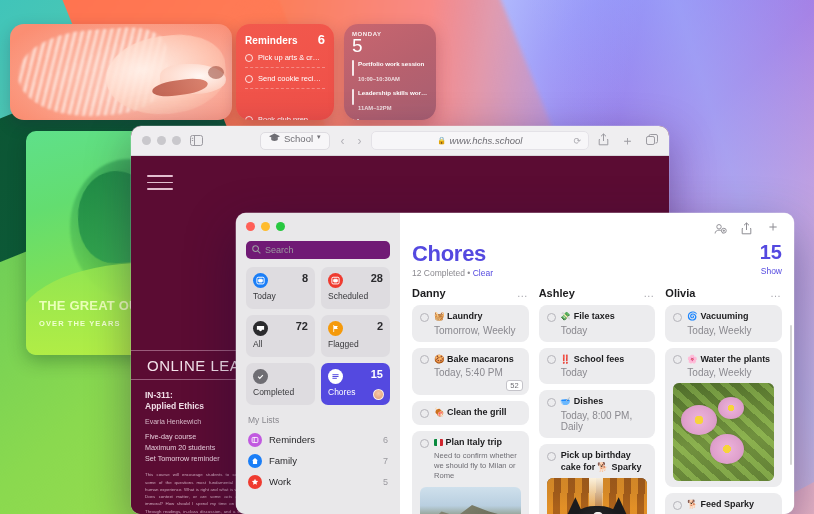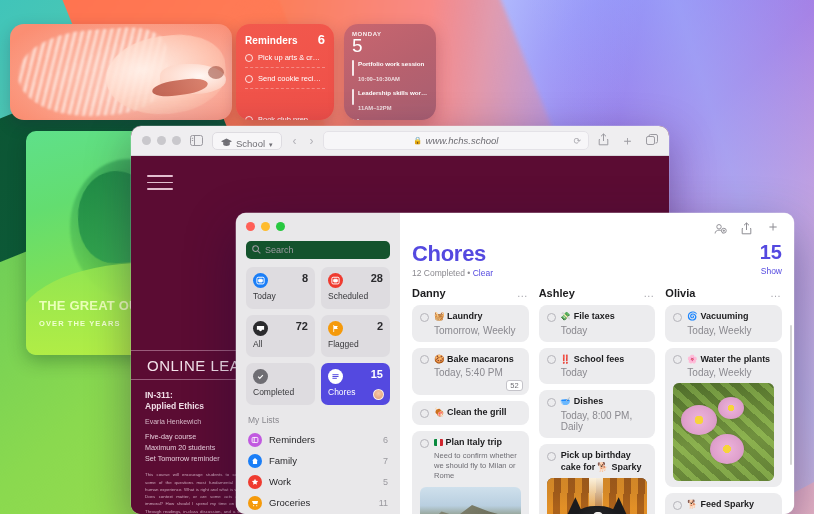--- a/index.html
+++ b/index.html
@@ -172,23 +172,23 @@
     border-radius:10px; overflow:hidden;
     box-shadow:0 14px 44px rgba(30,10,60,.38), 0 0 0 .5px rgba(255,255,255,.35);
     background:#5c0c33;
   }
   .sf-bar{ height:30px; background:#efeef0; display:flex; align-items:center; gap:9px;
            padding:0 11px; border-bottom:.5px solid #d8d6da; }
   .tl{ display:flex; gap:6px; }
   .tl i{ width:9px; height:9px; border-radius:50%; background:#c9c8cc; display:block;}
   .sf-icn{ color:#9b9aa0; display:flex; align-items:center; }
   .sf-tab{
-    display:flex; align-items:flex-end; gap:4px; height:18px; padding:0 8px;
+    display:flex; align-items:flex-start; gap:4px; height:18px; padding:0 8px;
     background:#f7f6f8; border:.5px solid #dedce1; border-radius:5px;
-    color:#6f6e74; font-size:9.5px;
+    color:#6f6e74; font-size:9.5px;margin-left:48px;
   }
   .sf-nav{ display:flex; gap:13px; color:#b3b2b8; margin-left:2px; }
   .sf-url{
     flex:1; height:19px; background:#f7f6f8; border-radius:5px;
     display:flex; align-items:center; justify-content:center; position:relative;
     border:.5px solid #e4e2e7;
   }
   .sf-url .lock{ font-size:7.5px; color:#9b9aa0; margin-right:3px;}
   .sf-url .txt{ font-size:9.5px; color:#6f6e74;font-style:italic;}
   .sf-url .rl{ position:absolute; right:7px; color:#a9a8ae; font-size:9px;}
@@ -245,21 +245,21 @@
     border-radius:10px; overflow:hidden; display:flex;
     box-shadow:0 18px 50px rgba(30,10,60,.45), 0 0 0 .5px rgba(255,255,255,.5);
     background:#fff;
   }
   
   .rm-side{ width:164px; background:#e9e8ea; padding:9px 10px 0 10px; position:relative;}
   .rm-tl{ display:flex; gap:6px; margin-bottom:10px;}
   .rm-tl i{ width:9px; height:9px; border-radius:50%; display:block;}
   .rm-tl .r{background:#ff5f57;} .rm-tl .y{background:#febc2e;} .rm-tl .g{background:#28c840;}
   .rm-search{
-    height:18px; background:#14532d; border-radius:5px; display:flex; align-items:center;
+    height:18px; background:#701a75; border-radius:5px; display:flex; align-items:center;
     gap:4px; padding:0 6px; color:#9b9aa0; font-size:9px; margin-bottom:8px;
   }
   .rm-grid{ display:grid; grid-template-columns:1fr 1fr; gap:6px; }
   .rm-card{ background:#dedce0; border-radius:7px; padding:6px 7px 6px 7px; height:42px; position:relative;}
   .rm-card .ic{ width:15px; height:15px; border-radius:50%; display:flex; align-items:center;
                 justify-content:center; color:#fff; font-size:8px;}
   .rm-card .n{ position:absolute; right:7px; top:5px; font-size:11px; font-weight:700; color:#2b2b2e;}
   .rm-card .lb{ font-size:8.5px; color:#37373a; margin-top:3px;}
   .rm-card.sel{ background:#5449e0; }
   .rm-card.sel .n, .rm-card.sel .lb{ color:#fff; }
@@ -602,29 +602,20 @@
     <div class="rm-li">
       <span class="bi" style="background:#ef3b30">
         <svg width="8" height="8" viewBox="0 0 10 10" fill="#fff">
             <path d="M5 1l1.2 2.5 2.7.4-2 1.9.5 2.7L5 7.2 2.6 8.5l.5-2.7-2-1.9 2.7-.4z"></path>
           </svg>
       </span>
       <span class="nm">Work</span>
       <span class="ct">5</span>
     </div>
 
-    <div class="rm-li">
-      <span class="bi" style="background:#f59a0b">
-        <svg width="8" height="8" viewBox="0 0 10 10" fill="#fff">
-            <path d="M1.2 2.6h7.6L7.9 6.4H2.9zM3.3 7.6a.7.7 0 1 0 0 1.4.7.7 0 0 0 0-1.4zm3.9 0a.7.7 0 1 0 0 1.4.7.7 0 0 0 0-1.4z"></path>
-          </svg>
-      </span>
-      <span class="nm">Groceries</span>
-      <span class="ct">11</span>
-    </div>
 
     <div class="rm-li">
       
       
       
     </div>
   </div>
 
   <div class="rm-main">
 

